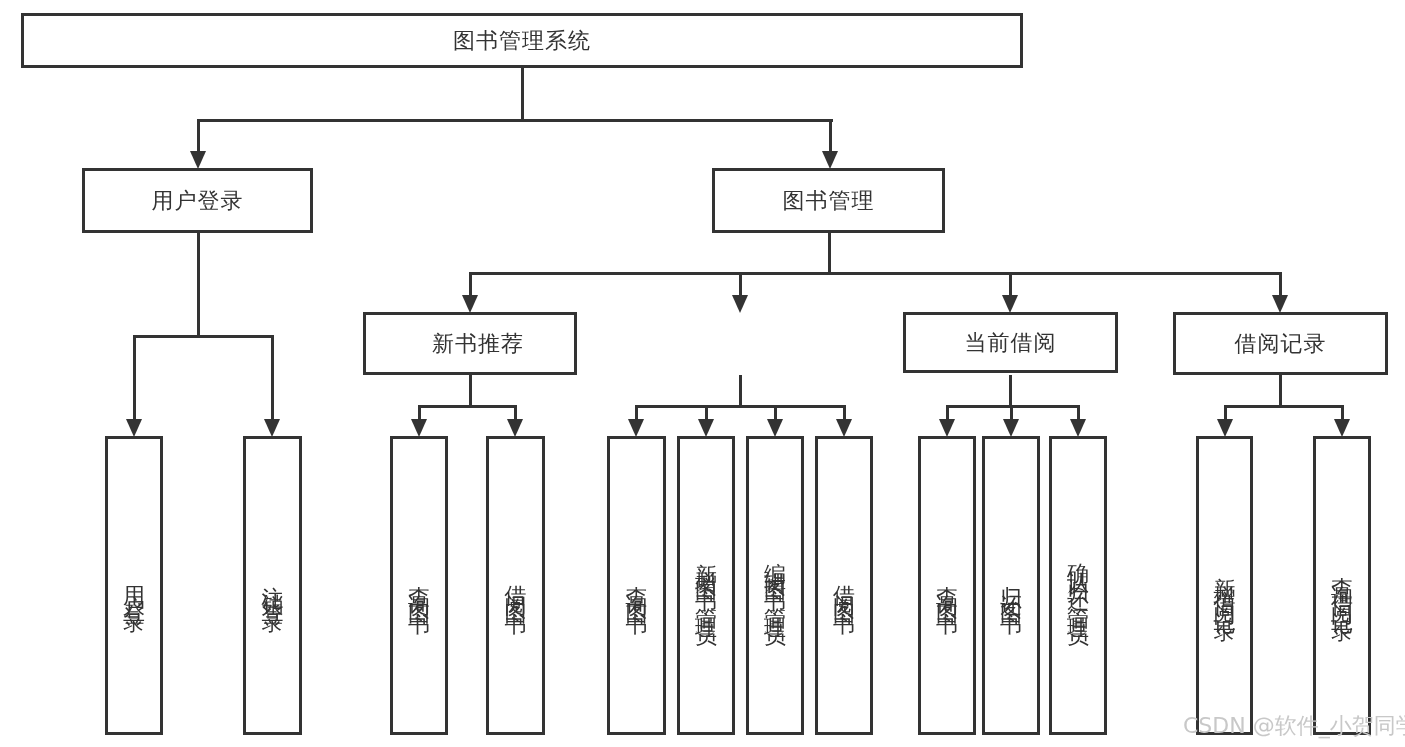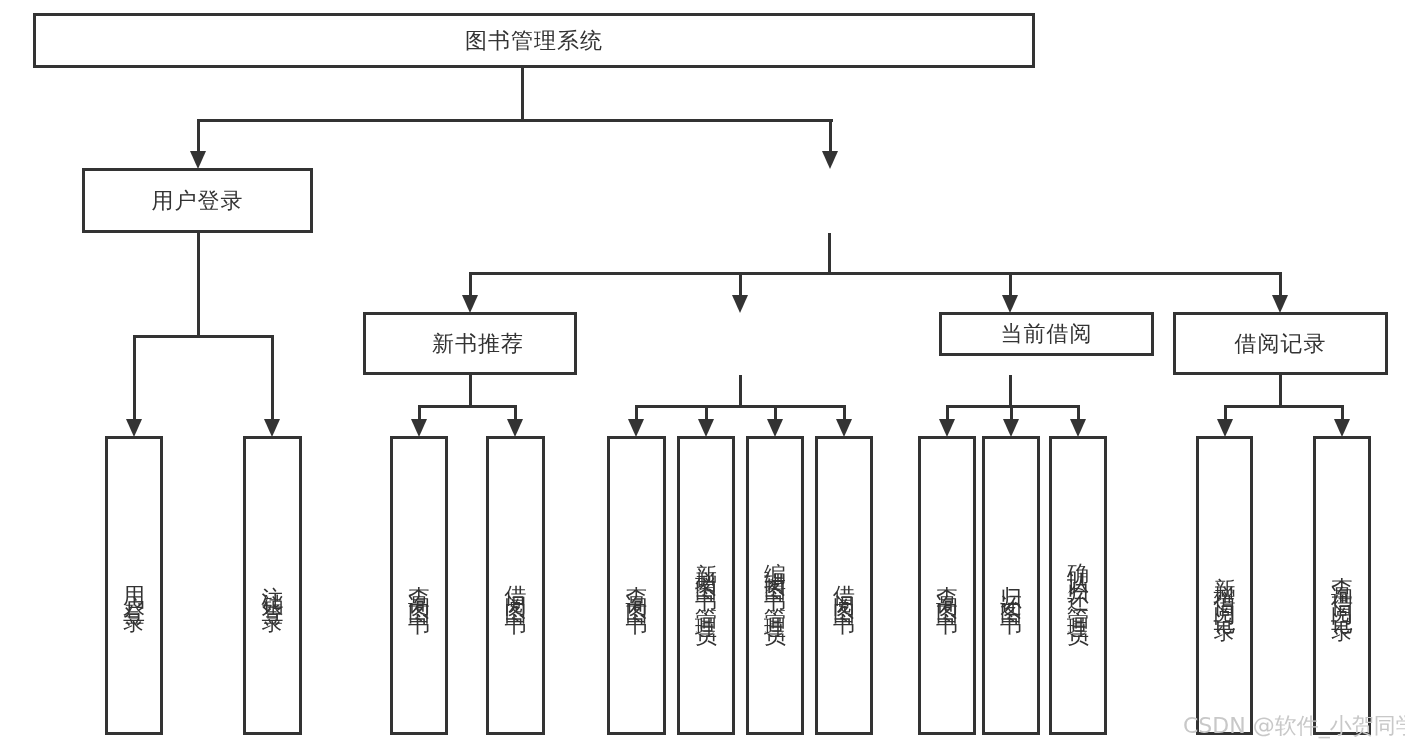--- a/index.html
+++ b/index.html
@@ -26,33 +26,36 @@
   .watermark{
     position:absolute;left:1183px;top:711px;z-index:5;
     color:#c8c8c8;font-size:22px;white-space:nowrap;
   }
 </style>
 </head>
 <body>
 
 <div class="canvas">
 
-  <div class="box" style="left:33px;top:13px;width:1002px;height:55px;">
+  <div class="box" style="left:21px;top:13px;width:1002px;height:55px;">
     <span>图书管理系统</span>
   </div>
 
   <div class="vl" style="left:521px;top:68px;height:54px;"></div>
   <div class="hl" style="left:197px;top:119px;width:636px;"></div>
   <div class="vl" style="left:197px;top:119px;height:34px;"></div>
   <div class="arr" style="left:190px;top:151px;"></div>
   <div class="vl" style="left:829px;top:119px;height:34px;"></div>
   <div class="arr" style="left:822px;top:151px;"></div>
 
   <div class="box" style="left:82px;top:168px;width:231px;height:65px;">
     <span>用户登录</span>
+  </div>
+  <div class="box" style="left:712px;top:168px;width:233px;height:65px;">
+    <span>图书管理</span>
   </div>
 
   <div class="vl" style="left:197px;top:233px;height:105px;"></div>
   <div class="hl" style="left:133px;top:335px;width:141px;"></div>
   <div class="vl" style="left:133px;top:335px;height:84px;"></div>
   <div class="arr" style="left:126px;top:419px;"></div>
   <div class="vl" style="left:271px;top:335px;height:84px;"></div>
   <div class="arr" style="left:264px;top:419px;"></div>
 
   <div class="vl" style="left:828px;top:233px;height:42px;"></div>
@@ -62,21 +65,21 @@
   <div class="vl" style="left:739px;top:272px;height:24px;"></div>
   <div class="arr" style="left:732px;top:295px;"></div>
   <div class="vl" style="left:1009px;top:272px;height:24px;"></div>
   <div class="arr" style="left:1002px;top:295px;"></div>
   <div class="vl" style="left:1279px;top:272px;height:24px;"></div>
   <div class="arr" style="left:1272px;top:295px;"></div>
 
   <div class="box" style="left:363px;top:312px;width:214px;height:63px;padding-left:16px;">
     <span>新书推荐</span>
   </div>
-  <div class="box" style="left:903px;top:312px;width:215px;height:44px;margin-left:36px;">
+  <div class="box" style="left:903px;top:312px;width:215px;height:61px;">
     <span>当前借阅</span>
   </div>
   <div class="box" style="left:1173px;top:312px;width:215px;height:63px;">
     <span>借阅记录</span>
   </div>
 
   <div class="vl" style="left:469px;top:375px;height:33px;"></div>
   <div class="hl" style="left:418px;top:405px;width:99px;"></div>
   <div class="vl" style="left:418px;top:405px;height:15px;"></div>
   <div class="arr" style="left:411px;top:419px;"></div>

